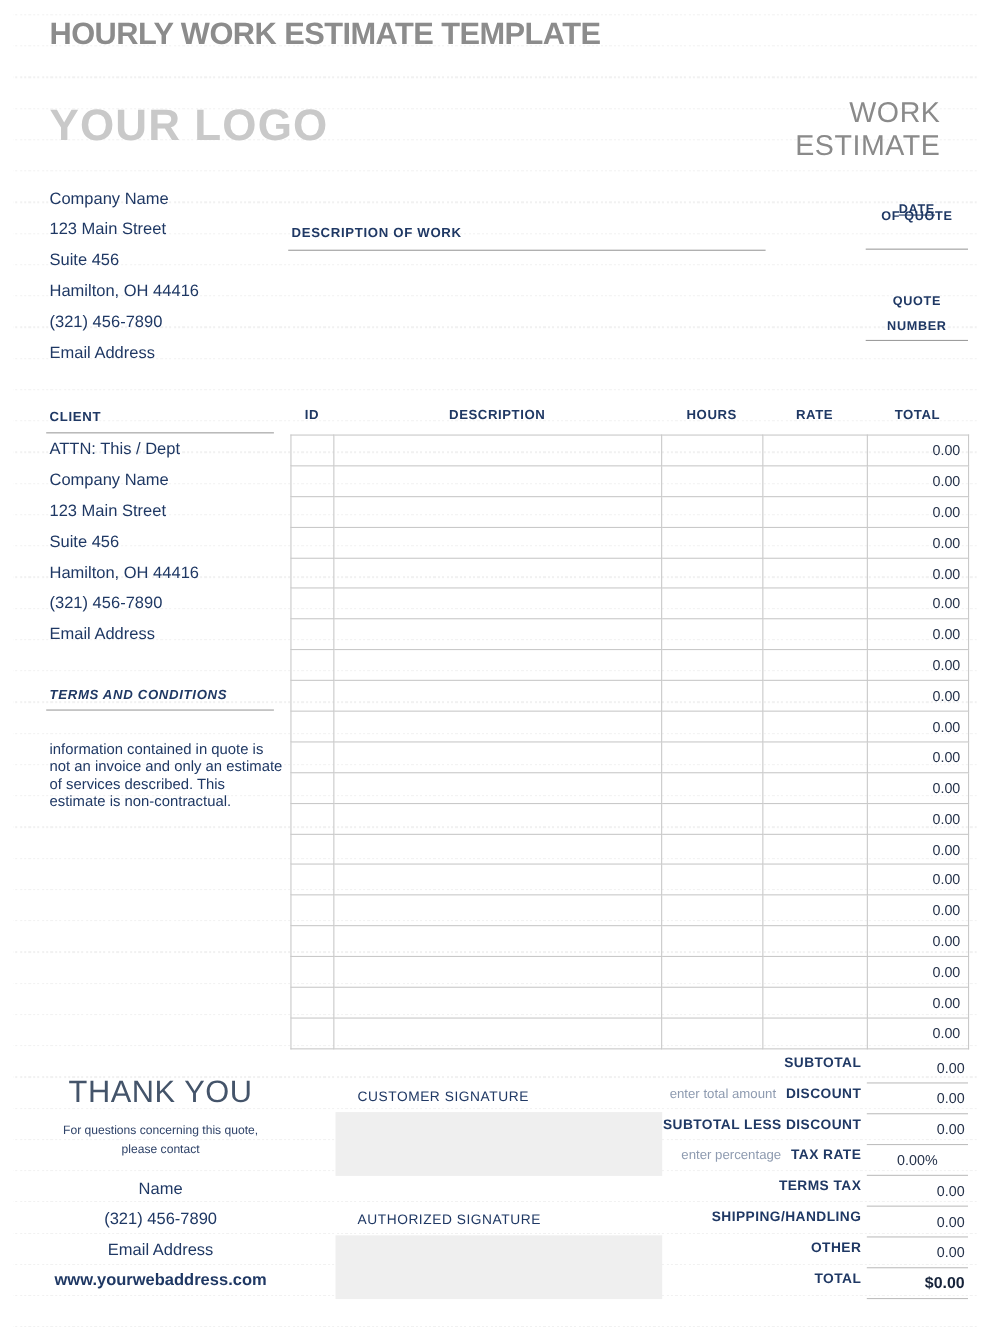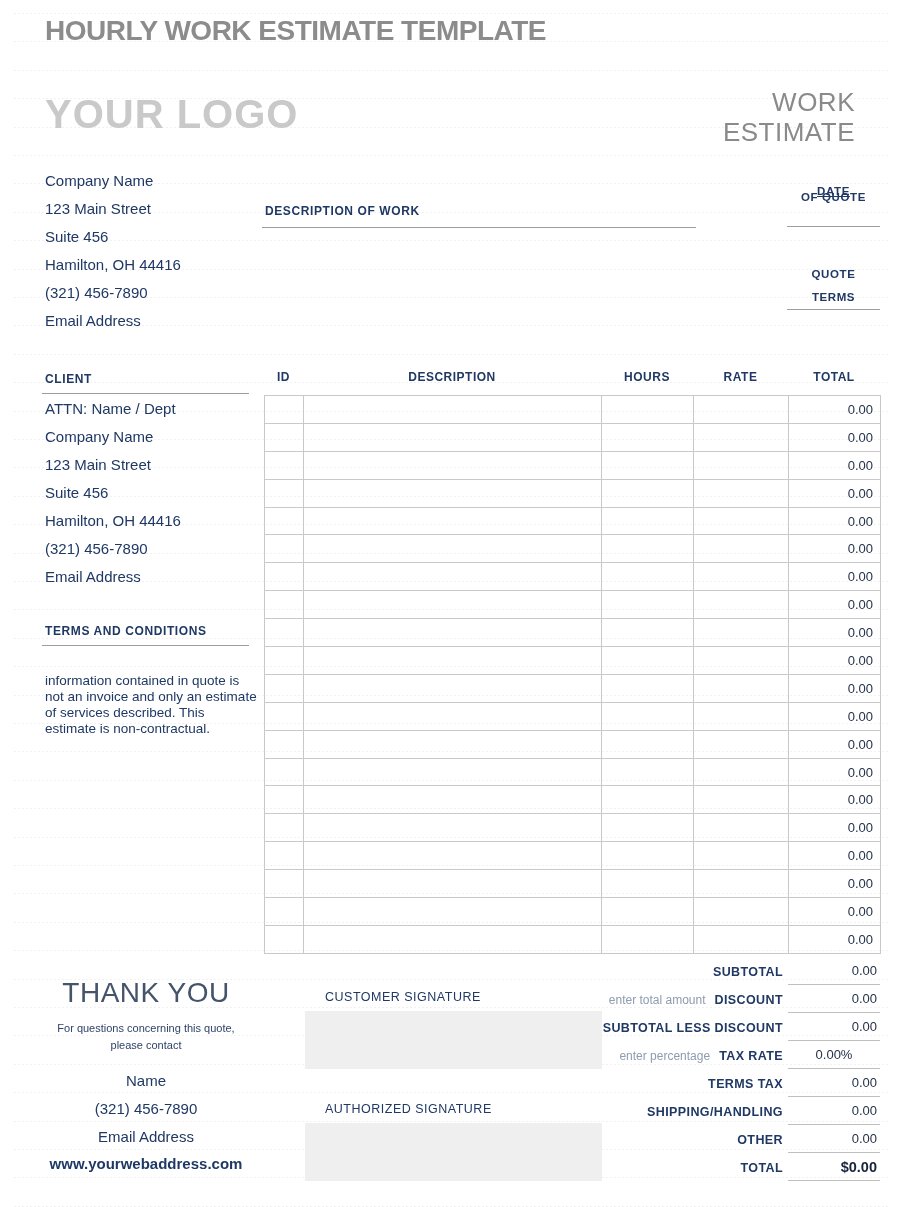--- a/index.html
+++ b/index.html
@@ -38,21 +38,21 @@
 
   table.work { position:absolute; left:252px; top:393px; width:616px; height:559px; border-collapse:collapse; table-layout:fixed; }
   table.work td { border:1px solid #c9c9c9; height:26.9px; padding:0 7px; font-size:13px; color:#25324a; }
   table.work td.c-id { width:39px; }
   table.work td.c-desc { width:298px; }
   table.work td.c-hours { width:92px; }
   table.work td.c-rate { width:95px; }
   table.work td.c-total { width:92px; text-align:right; }
 
   .totals { position:absolute; left:252px; top:955px; width:616px; }
-  .totals-row { display:flex; height:28px; align-items:center; }
+  .totals-row { display:flex; height:28px; align-items:flex-start; }
   .totals-labelpart { flex:1; text-align:right; padding-right:5px; white-space:nowrap; }
   .totals-helper { font-size:12px; color:#8e9bb0; margin-right:9px; }
   .totals-label { font-size:12.5px; font-weight:bold; color:#1f3864; letter-spacing:0.4px; }
   .totals-value { width:92px; align-self:stretch; display:flex; align-items:center; justify-content:flex-end; padding-right:3px; font-size:13px; color:#25324a; border-bottom:1px solid #bfbfbf; }
   .totals-value.center { justify-content:center; padding-right:0; }
   .totals-value.grand { font-weight:bold; font-size:14.5px; color:#16233a; }
 
   .footer-left { position:absolute; left:33px; top:975px; width:202px; text-align:center; color:#1f3864; }
   .thank-you { font-size:28px; color:#44546a; letter-spacing:0.5px; }
   .contact-note { margin-top:11px; font-size:11px; line-height:17px; color:#2f4369; }
@@ -85,37 +85,37 @@
 
   <div class="dow-label">DESCRIPTION OF WORK</div>
   <div class="dow-line"></div>
   <div class="dow-input"></div>
 
   <div class="meta-label" style="top:178px;text-decoration:underline;">DATE</div>
   <div class="meta-label" style="top:184px;">OF QUOTE</div>
   <div class="meta-line" style="top:224px;"></div>
 
   <div class="meta-label" style="top:261px;">QUOTE</div>
-  <div class="meta-label" style="top:284px;">TERMS</div>
+  <div class="meta-label" style="top:284px;">NUMBER</div>
   <div class="meta-line" style="top:307px;"></div>
 
   <div class="section-label" style="top:370px;">CLIENT</div>
   <div class="section-line" style="top:391px;"></div>
 
   <div class="client-block">
-    <div>ATTN: Name / Dept</div>
+    <div>ATTN: This / Dept</div>
     <div>Company Name</div>
     <div>123 Main Street</div>
     <div>Suite 456</div>
     <div>Hamilton, OH  44416</div>
     <div>(321) 456-7890</div>
     <div>Email Address</div>
   </div>
 
-  <div class="section-label" style="top:622px;">TERMS AND CONDITIONS</div>
+  <div class="section-label" style="top:622px;font-style:italic;">TERMS AND CONDITIONS</div>
   <div class="section-line" style="top:643px;"></div>
   <div class="terms-text">information contained in quote is not an invoice and only an estimate of services described. This estimate is non-contractual.</div>
 
   <div class="work-header">
     <div>ID</div>
     <div>DESCRIPTION</div>
     <div>HOURS</div>
     <div>RATE</div>
     <div>TOTAL</div>
   </div>

